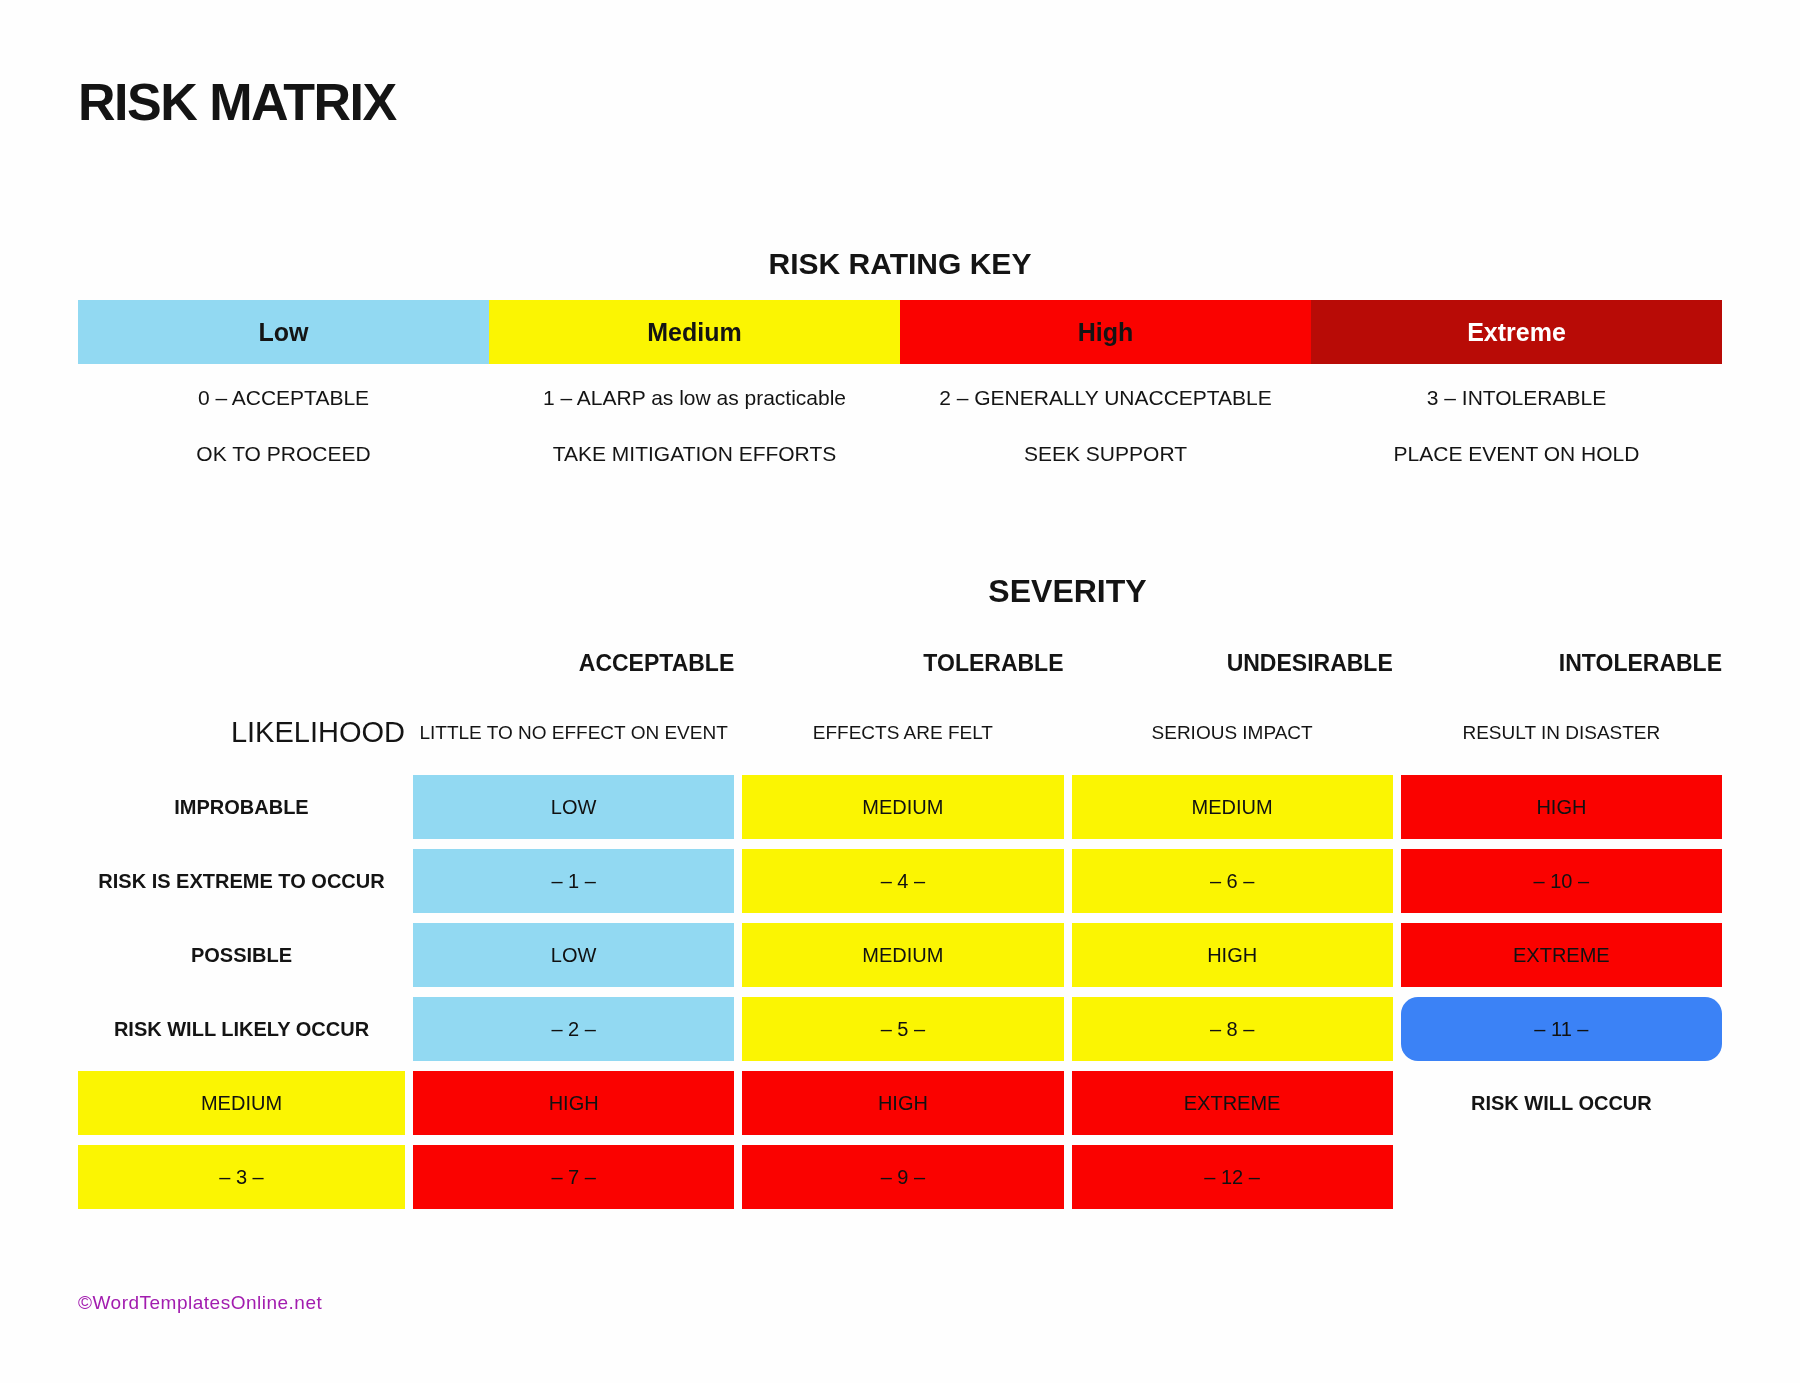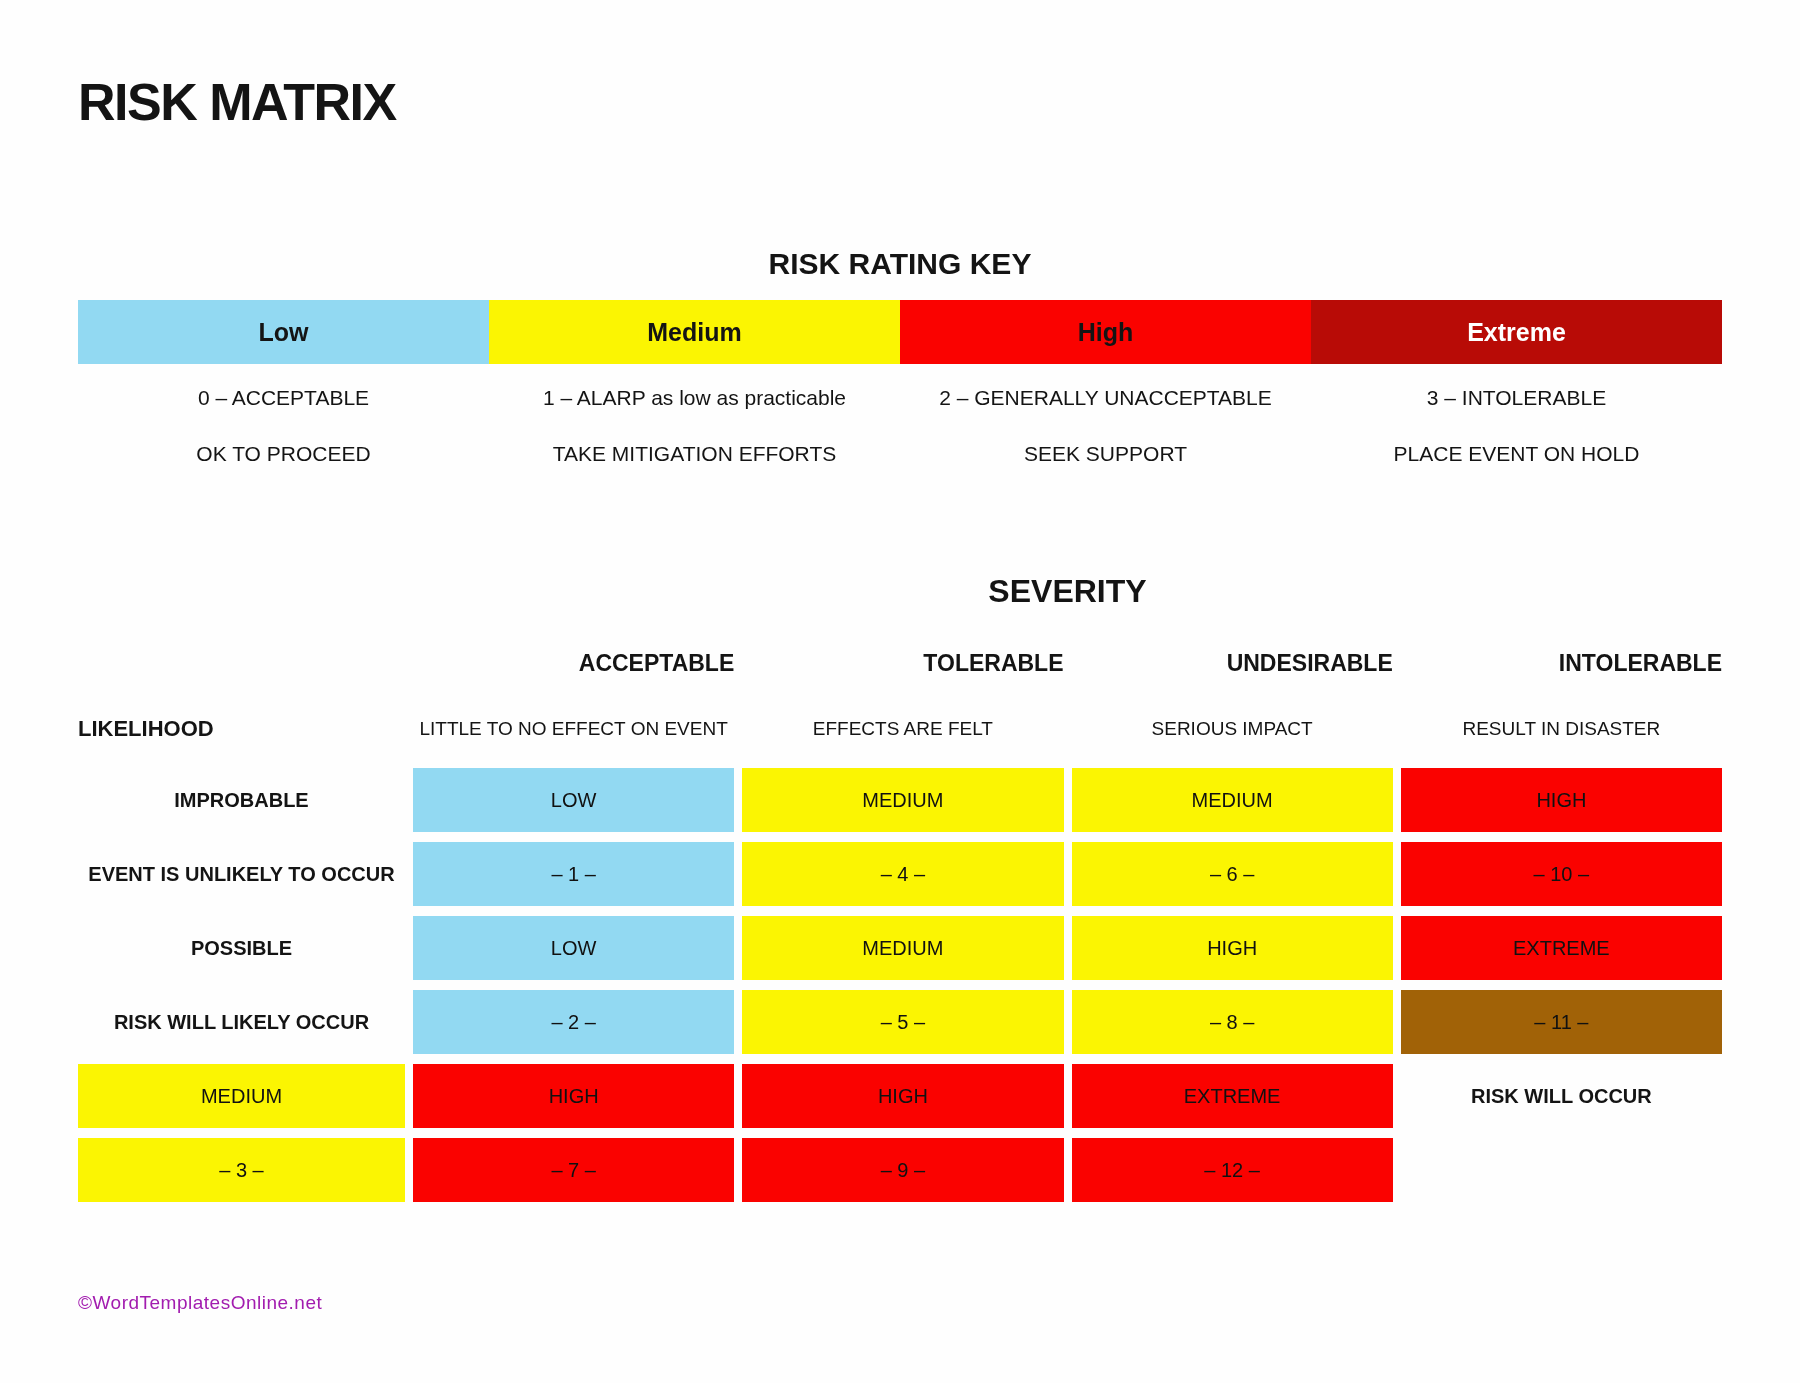--- a/index.html
+++ b/index.html
@@ -29,21 +29,21 @@
   
   .matrix-section { position:absolute; left:78px; top:572px; width:1644px; }
   .severity-heading {
     margin-left:335px; width:1309px; text-align:center;
     font-size:32px; font-weight:bold; line-height:38px;
   }
   .m-grid { display:grid; grid-template-columns:327px repeat(4, 1fr); column-gap:8px; }
   .header-grid { margin-top:40px; }
   .header-cell { text-align:right; font-size:23px; font-weight:bold; line-height:26px; }
   .desc-grid { margin-top:40px; align-items:center; }
-  .likelihood-heading { text-align:left; font-size:22px; font-weight:bold; }
+  .likelihood-heading { text-align:right; font-size:29px; font-weight:normal; }
   .desc-cell { text-align:center; font-size:19px; line-height:22px; }
   .data-grid { margin-top:26px; grid-auto-rows:64px; row-gap:10px; }
   .row-label {
     display:flex; align-items:center; justify-content:center; text-align:center;
     font-size:20px; font-weight:bold; line-height:23px; padding:0 6px; box-sizing:border-box;
   }
   .grid-cell {
     display:flex; align-items:center; justify-content:center;
     font-size:20px; color:#111111;
   }
@@ -102,35 +102,35 @@
       <div class="desc-cell">SERIOUS IMPACT</div>
       <div class="desc-cell">RESULT IN DISASTER</div>
     </div>
 
     <div class="m-grid data-grid">
         <div class="row-label">IMPROBABLE</div>
         <div class="grid-cell" style="background: rgb(146, 217, 242);">LOW</div>
         <div class="grid-cell" style="background: rgb(251, 245, 2);">MEDIUM</div>
         <div class="grid-cell" style="background: rgb(251, 245, 2);">MEDIUM</div>
         <div class="grid-cell" style="background: rgb(250, 2, 0);">HIGH</div>
-        <div class="row-label">EVENT IS UNLIKELY TO OCCUR</div>
+        <div class="row-label">RISK IS EXTREME TO OCCUR</div>
         <div class="grid-cell" style="background: rgb(146, 217, 242);">– 1 –</div>
         <div class="grid-cell" style="background: rgb(251, 245, 2);">– 4 –</div>
         <div class="grid-cell" style="background: rgb(251, 245, 2);">– 6 –</div>
         <div class="grid-cell" style="background: rgb(250, 2, 0);">– 10 –</div>
         <div class="row-label">POSSIBLE</div>
         <div class="grid-cell" style="background: rgb(146, 217, 242);">LOW</div>
         <div class="grid-cell" style="background: rgb(251, 245, 2);">MEDIUM</div>
         <div class="grid-cell" style="background: rgb(251, 245, 2);">HIGH</div>
         <div class="grid-cell" style="background: rgb(250, 2, 0);">EXTREME</div>
         <div class="row-label">RISK WILL LIKELY OCCUR</div>
         <div class="grid-cell" style="background: rgb(146, 217, 242);">– 2 –</div>
         <div class="grid-cell" style="background: rgb(251, 245, 2);">– 5 –</div>
         <div class="grid-cell" style="background: rgb(251, 245, 2);">– 8 –</div>
-        <div class="grid-cell" style="background: #a16207;">– 11 –</div>
+        <div class="grid-cell" style="background: #3b82f6; border-radius: 17px;">– 11 –</div>
         <div class="grid-cell" style="background: rgb(251, 245, 2);">MEDIUM</div>
         <div class="grid-cell" style="background: rgb(250, 2, 0);">HIGH</div>
         <div class="grid-cell" style="background: rgb(250, 2, 0);">HIGH</div>
         <div class="grid-cell" style="background: rgb(250, 2, 0);">EXTREME</div>
         <div class="row-label">RISK WILL OCCUR</div>
         <div class="grid-cell" style="background: rgb(251, 245, 2);">– 3 –</div>
         <div class="grid-cell" style="background: rgb(250, 2, 0);">– 7 –</div>
         <div class="grid-cell" style="background: rgb(250, 2, 0);">– 9 –</div>
         <div class="grid-cell" style="background: rgb(250, 2, 0);">– 12 –</div>
       </div>

